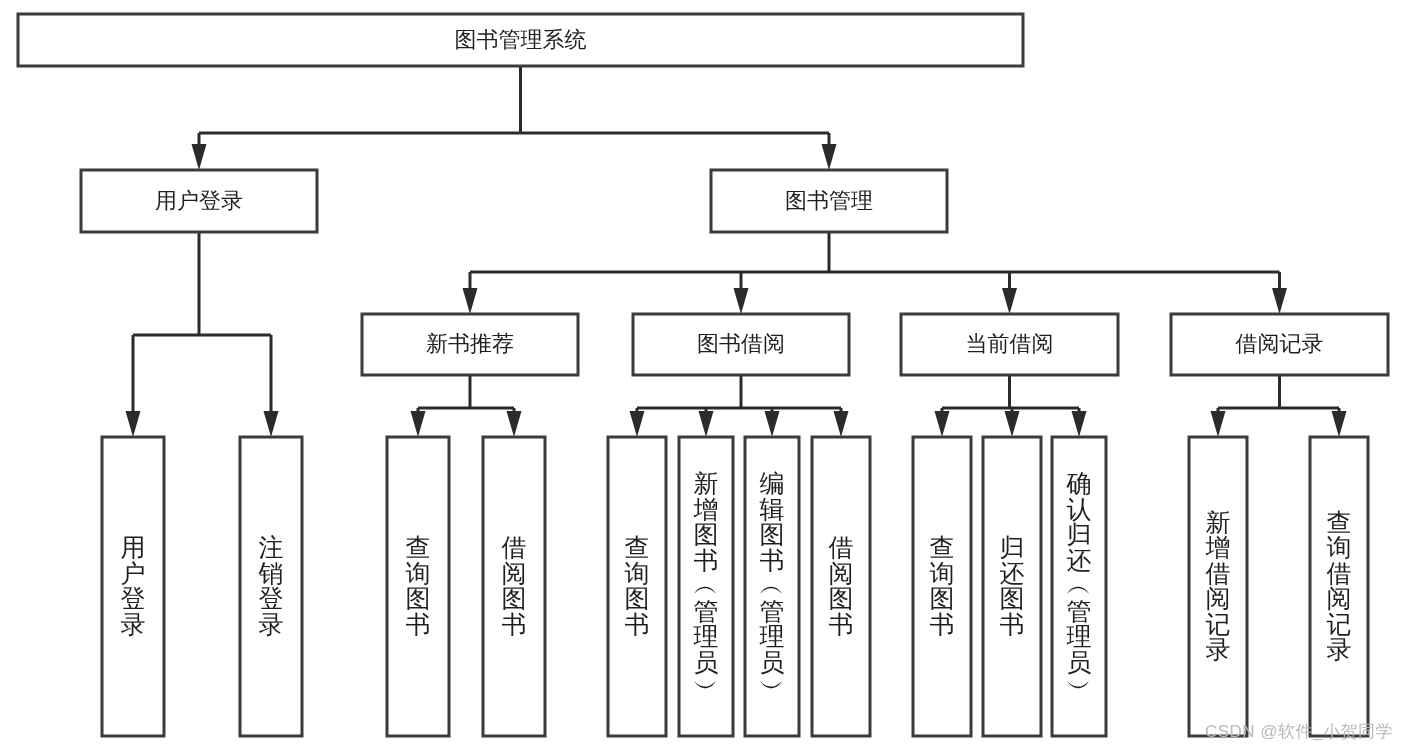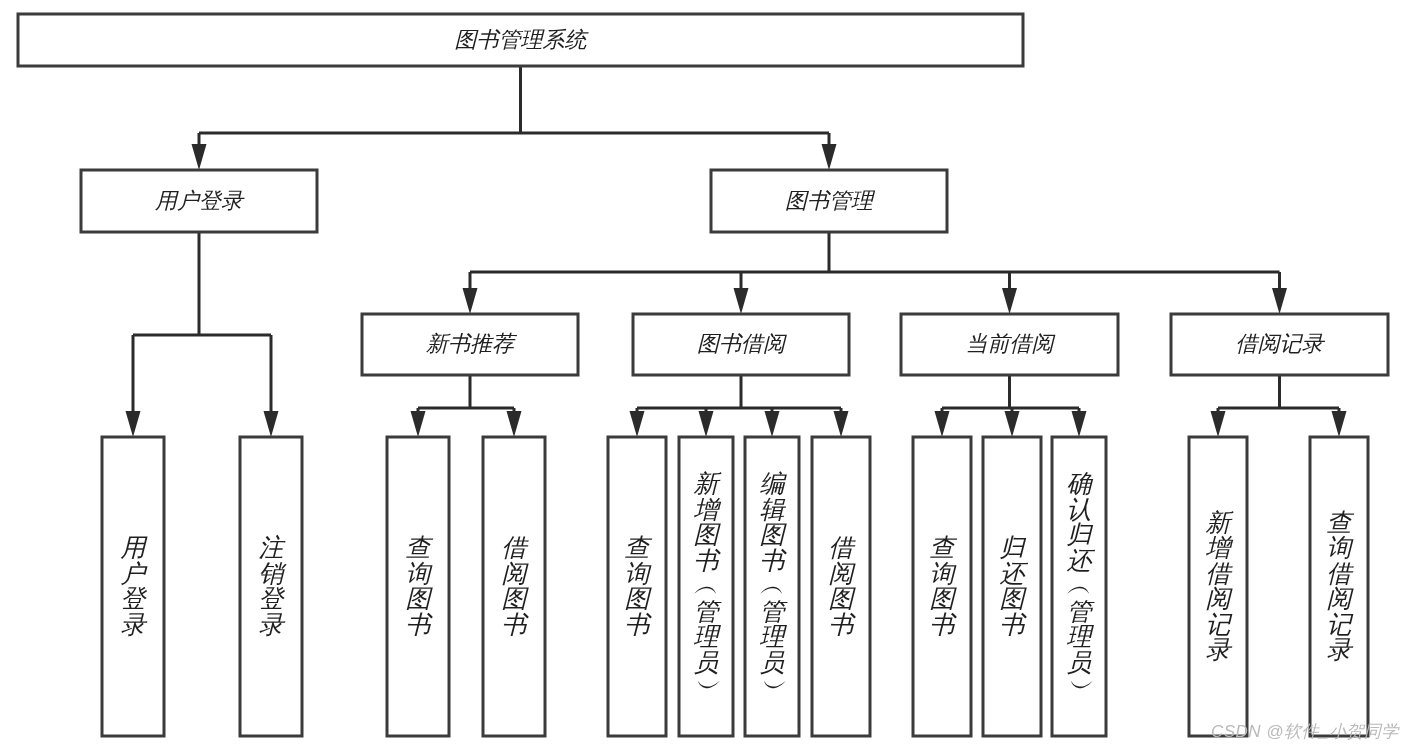--- a/index.html
+++ b/index.html
@@ -12,21 +12,20 @@
     width: 1405px;
     height: 747px;
     font-family: "Liberation Sans", "DejaVu Sans", sans-serif;
     overflow: hidden;
   }
   #diagram-root {
     position: relative;
     width: 1405px;
     height: 747px;
     background: #ffffff;
-    font-style: italic;
   }
   svg.chart-canvas {
     position: absolute;
     left: 0;
     top: 0;
     width: 1405px;
     height: 747px;
     display: block;
   }
   .node-box {
@@ -50,21 +49,21 @@
     text-anchor: middle;
     dominant-baseline: middle;
   }
   .node-label-v {
     font-family: "Liberation Sans", "DejaVu Sans", sans-serif;
     fill: #1f1f1f;
     text-anchor: middle;
   }
   .watermark-text {
     position: absolute;
-    right: 6px;
+    right: 12px;
     bottom: 4px;
     font-family: "Liberation Sans", "DejaVu Sans", sans-serif;
     font-size: 17px;
     color: #b9b9b9;
     letter-spacing: 0.5px;
     white-space: nowrap;
     user-select: none;
     margin-top: 17px;
   }
 </style>

